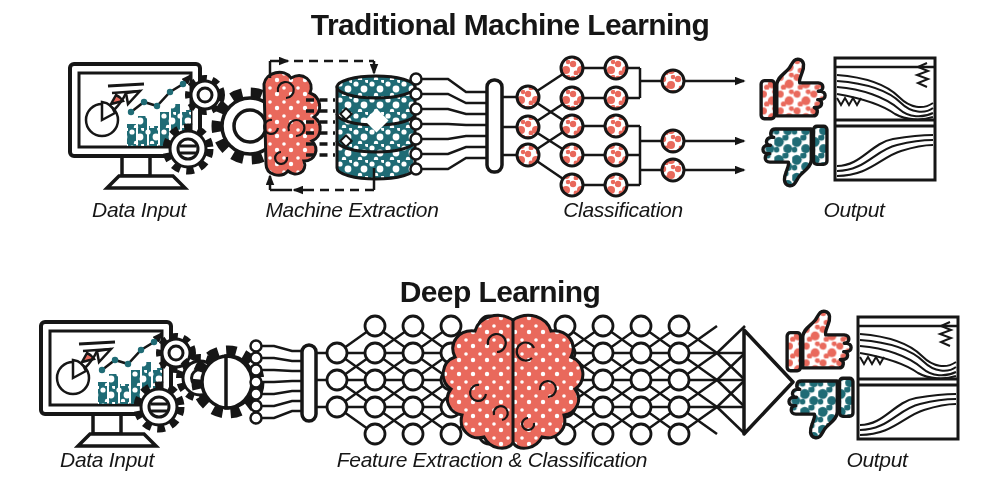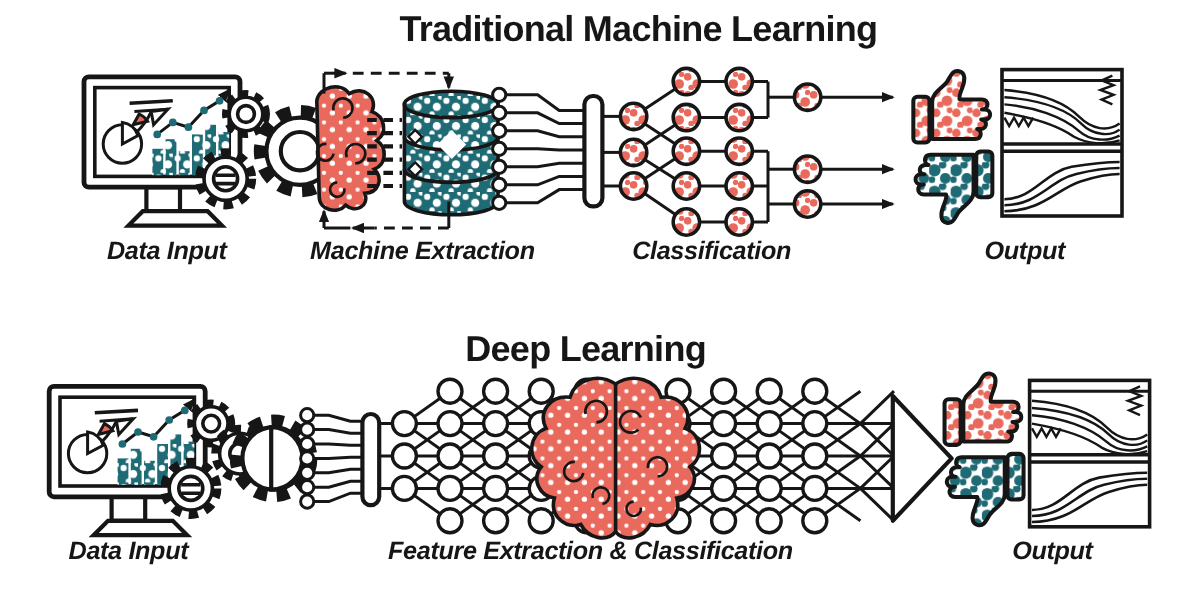--- a/index.html
+++ b/index.html
@@ -11,21 +11,21 @@
   .w2{stroke-width:2}.w22{stroke-width:2.2}.w25{stroke-width:2.5}.w3{stroke-width:3}.w35{stroke-width:3.5}
   .cSal{fill:var(--salmon)}.cTeal{fill:var(--teal)}
   .nodeS{fill:url(#ps);stroke:var(--ink);stroke-width:3}
   .nodeW{fill:#fff;stroke:var(--ink);stroke-width:2.8}
   .dashLink{stroke:var(--ink);stroke-width:3.5;stroke-dasharray:8 5.5;fill:none}
   .dashLoop{stroke:var(--ink);stroke-width:2.5;stroke-dasharray:9 6;fill:none}
   #thumbShape rect,#thumbShape path{stroke:var(--ink);stroke-width:3;stroke-linejoin:round}
   .title{position:absolute;transform:translateX(-50%);white-space:nowrap;color:var(--ink);
          font-weight:bold;font-size:30px;letter-spacing:-.6px}
   .stage{position:absolute;transform:translateX(-50%);white-space:nowrap;color:var(--ink);
-         font-style:italic;font-weight:bold;font-size:21px;letter-spacing:-.3px}
+         font-style:italic;font-weight:normal;font-size:21px;letter-spacing:-.3px}
 </style>
 </head>
 <body>
 
 <svg class="canvas" width="1001" height="501" viewBox="0 0 1001 501">
   <defs>
     <marker id="ah" viewBox="0 0 10 8" refX="8.5" refY="4" markerWidth="11" markerHeight="9" orient="auto" markerUnits="userSpaceOnUse">
       <path d="M0,0 L10,4 L0,8 Z" fill="var(--ink)"></path>
     </marker>
     <pattern id="ps" width="15" height="15" patternUnits="userSpaceOnUse">
@@ -428,23 +428,23 @@
 
   <g fill="url(#ps)" transform="translate(786,308) scale(1.12)">
       <use href="#thumbShape"></use>
     </g>
   <g fill="url(#pt)" transform="translate(788,376) scale(1.12) rotate(180 29.5 29)">
       <use href="#thumbShape"></use>
     </g>
   <use href="#chartPanel" transform="translate(858,317)"></use>
 </svg>
 
-<div class="title" style="left:532px;top:8px">Traditional Machine Learning</div>
-<div class="title" style="left:488px;top:275px">Deep Learning</div>
+<div class="title" style="left:510px;top:8px">Traditional Machine Learning</div>
+<div class="title" style="left:500px;top:275px">Deep Learning</div>
 
 <div class="stage" style="left:139px;top:198px">Data Input</div>
 <div class="stage" style="left:352px;top:198px">Machine Extraction</div>
-<div class="stage" style="left:593px;top:198px">Classification</div>
+<div class="stage" style="left:623px;top:198px">Classification</div>
 <div class="stage" style="left:854px;top:198px">Output</div>
 
 <div class="stage" style="left:107px;top:448px">Data Input</div>
 <div class="stage" style="left:492px;top:448px">Feature Extraction &amp; Classification</div>
 <div class="stage" style="left:877px;top:448px">Output</div>
 
 </body></html>

